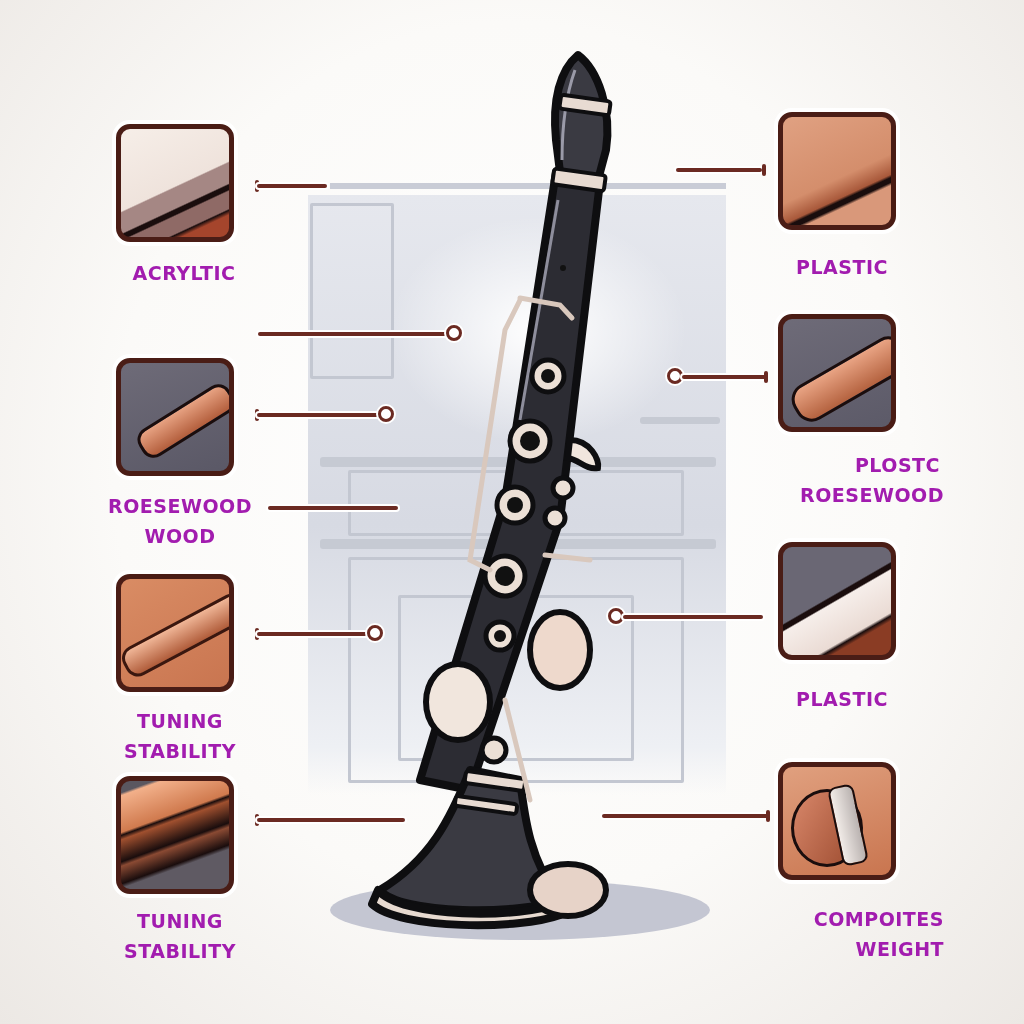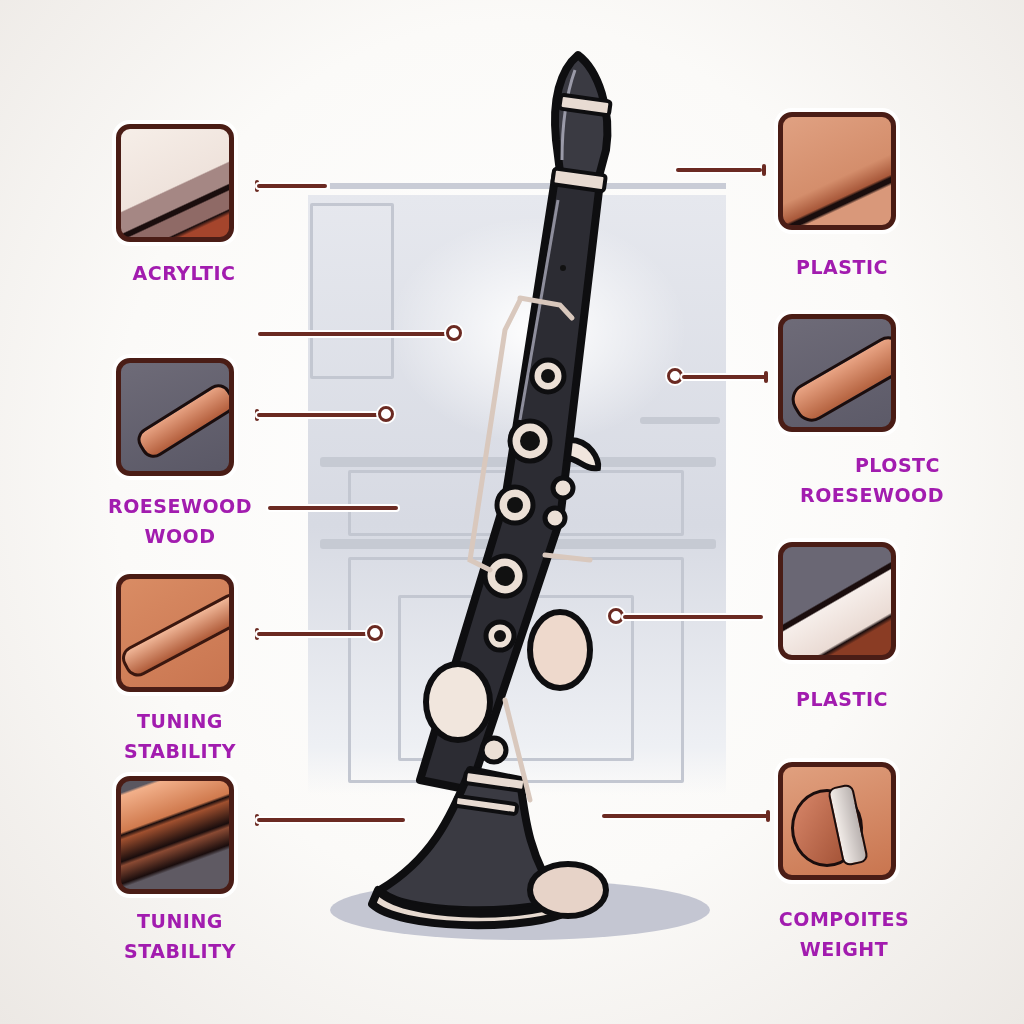--- a/index.html
+++ b/index.html
@@ -158,16 +158,16 @@
   <div class="label" style="left:742px;top:684px;">PLASTIC</div>
 </div>
 
 <div>
   <div class="leader" style="left:602px;top:814px;width:166px;"></div>
   <div class="cap" style="left:766px;top:810px;"></div>
   <div class="tile" style="left:778px;top:762px;background:linear-gradient(160deg,#e0a07f 0%,#c9754f 100%);">
     <div style="position:absolute;left:8px;top:22px;width:66px;height:72px;border-radius:50%;background:linear-gradient(120deg,#d8876a,#9b4a2e);border:3px solid #1a0d0d;"></div>
     <div style="position:absolute;left:52px;top:18px;width:22px;height:76px;border-radius:8px;background:linear-gradient(90deg,#f2ece8,#b9b2b0);border:2px solid #1a0d0d;transform:rotate(-12deg);"></div>
   </div>
-  <div class="label" style="left:744px;top:904px;">
+  <div class="label" style="left:744px;top:904px;text-align:right;">
     <span style="display:inline-block;width:140px;">COMPOITES WEIGHT</span>
   </div>
 </div>
 
 </body></html>

